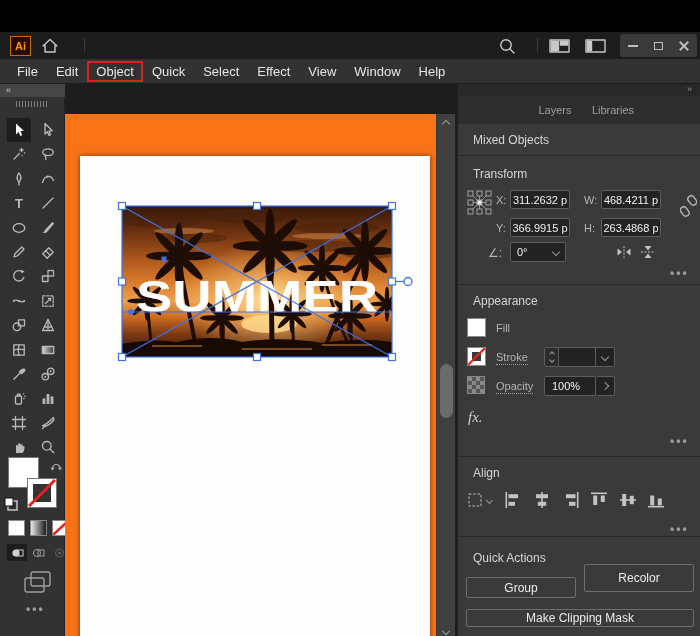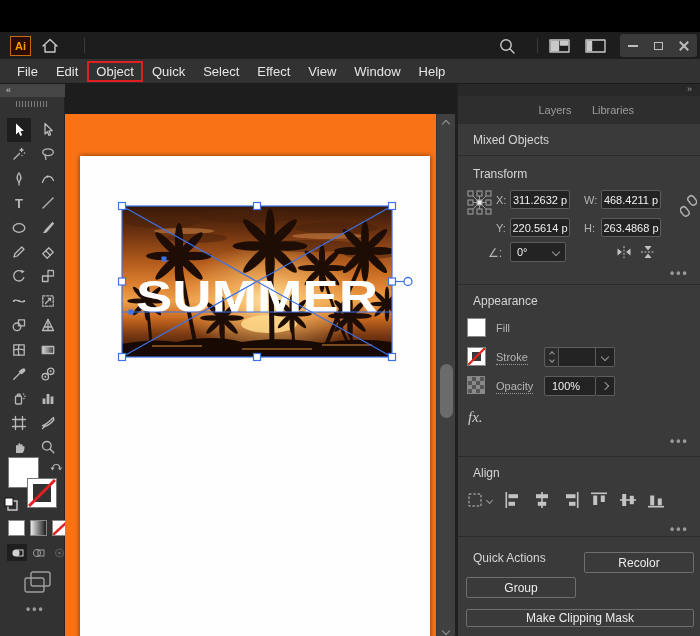--- a/index.html
+++ b/index.html
@@ -546,21 +546,21 @@
             <rect x="10" y="19" width="5" height="5"></rect>
             <rect x="19" y="19" width="5" height="5"></rect>
         </g>
       </svg>
     </div>
     <span class="abs flabel" style="left:38px;top:110px;">X:</span>
     <div class="abs field" style="left:52px;top:106px;width:60px;height:19px;">311.2632 p</div>
     <span class="abs flabel" style="left:126px;top:110px;">W:</span>
     <div class="abs field" style="left:143px;top:106px;width:60px;height:19px;">468.4211 p</div>
     <span class="abs flabel" style="left:38px;top:138px;">Y:</span>
-    <div class="abs field" style="left:52px;top:134px;width:60px;height:19px;">220.5614 p</div>
+    <div class="abs field" style="left:52px;top:134px;width:60px;height:19px;">366.9915 p</div>
     <span class="abs flabel" style="left:126px;top:138px;">H:</span>
     <div class="abs field" style="left:143px;top:134px;width:60px;height:19px;">263.4868 p</div>
     <div class="abs" style="left:222px;top:110px;">
       <svg width="17" height="24" viewBox="0 0 17 24" style="fill:none;stroke:#b0b0b0;stroke-width:1.5;">
         <rect x="1.5" y="12.5" width="6.5" height="10" rx="3.2" transform="rotate(-38 4.7 17.5)"></rect>
         <rect x="9" y="1.5" width="6.5" height="10" rx="3.2" transform="rotate(-38 12.2 6.5)"></rect>
       </svg>
     </div>
     <span class="abs flabel" style="left:30px;top:162px;font-size:12px;">∠:</span>
     <div class="abs field" style="left:52px;top:158px;width:56px;height:20px;justify-content:flex-start;">
@@ -660,18 +660,18 @@
     <div class="abs" style="left:189px;top:407px;"><svg class="aicon" viewBox="0 0 18 18">
           <rect x="1" y="14.9" width="16" height="1.6"></rect>
           <rect x="3.2" y="4.5" width="4" height="9.9"></rect>
           <rect x="10.8" y="7.5" width="4" height="6.9"></rect>
         </svg></div>
     <div class="abs dots3" style="left:212px;top:438px;">•••</div>
     <div class="abs divider" style="top:452px;"></div>
 
     <div class="abs sechead" style="left:15px;top:467px;">Quick Actions</div>
     <div class="abs qbtn" style="left:8px;top:493px;width:110px;height:21px;">Group</div>
-    <div class="abs qbtn" style="left:126px;top:468px;width:110px;height:21px;">Recolor</div>
+    <div class="abs qbtn" style="left:126px;top:480px;width:110px;height:28px;">Recolor</div>
     <div class="abs qbtn" style="left:8px;top:525px;width:228px;height:18px;">Make Clipping Mask</div>
   </div>
 
   <div id="bottomstrip" class="abs"></div>
 </div>
 
 </body></html>

